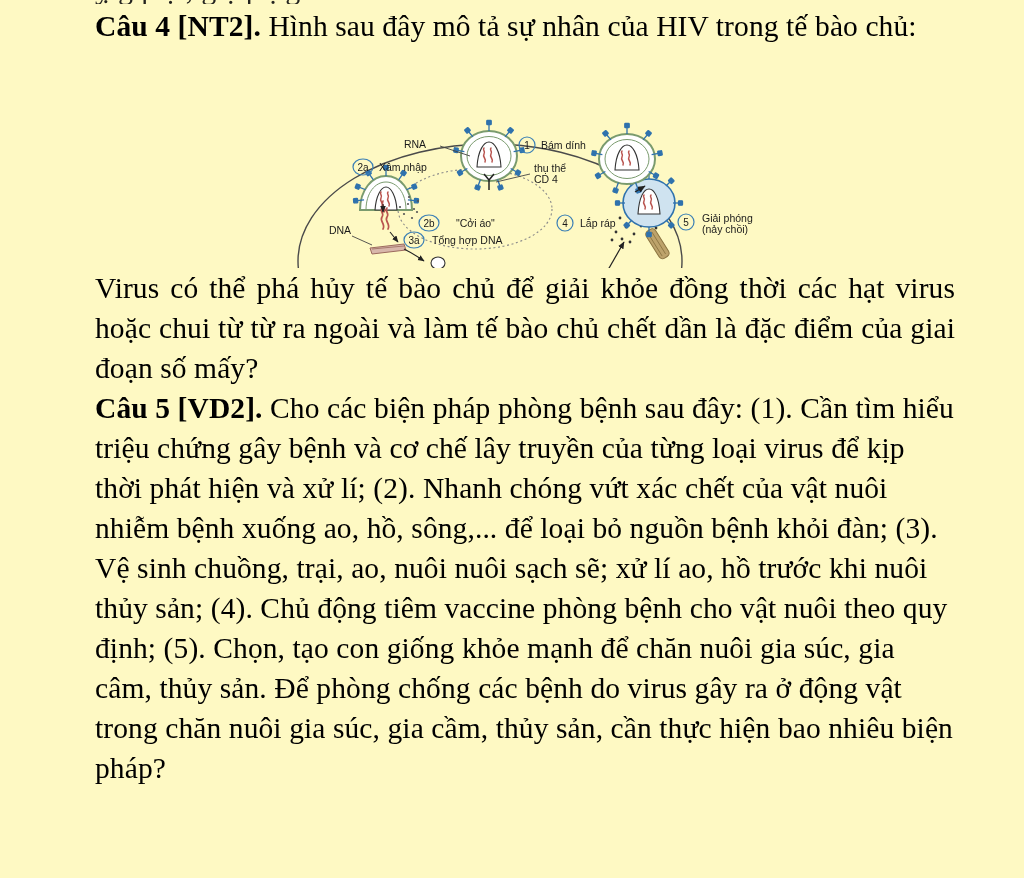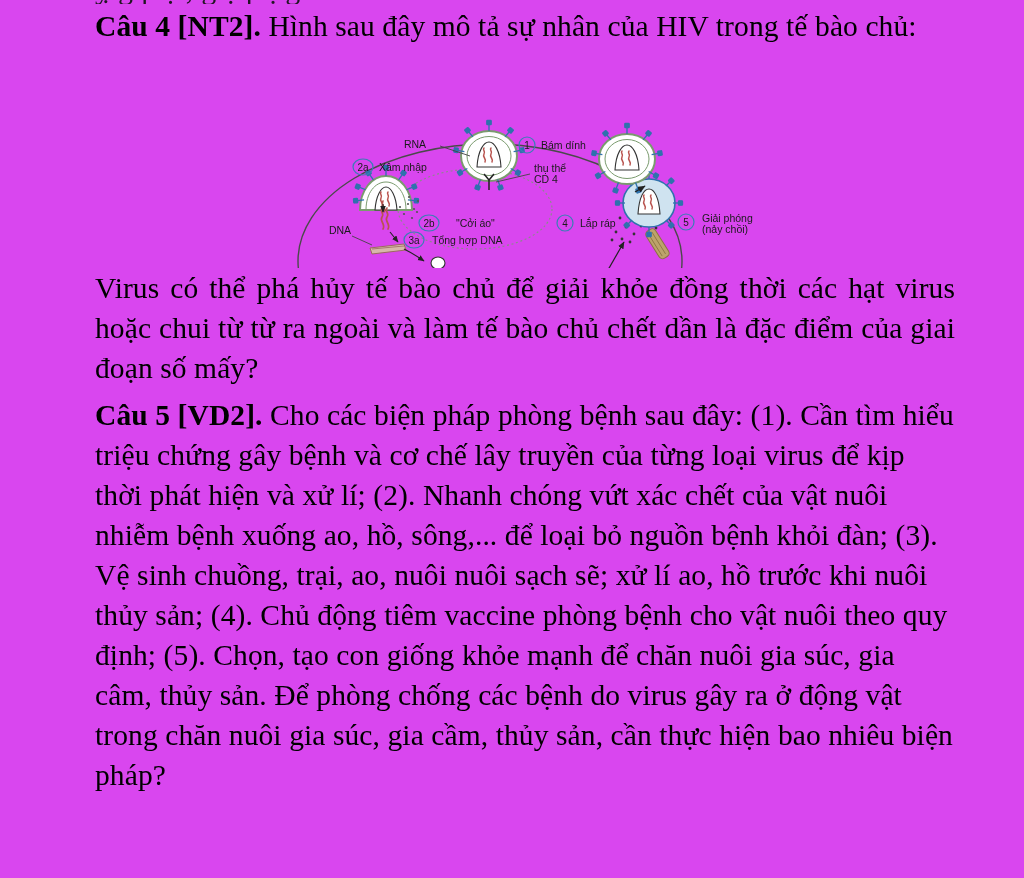--- a/index.html
+++ b/index.html
@@ -11,21 +11,21 @@
     width: 1024px;
     height: 878px;
     overflow: hidden;
     font-family: "Liberation Serif", "DejaVu Serif", serif;
     color: #000000;
   }
   .page {
     position: relative;
     width: 1024px;
     height: 878px;
-    background: #d946ef;
+    background: #fef9c3;
   }
   
   .cutline {
     position: absolute;
     left: 95px;
     top: -26px;
     width: 860px;
     height: 30px;
     overflow: hidden;
     font-size: 30px;
@@ -42,21 +42,21 @@
     width: 860px;
   }
   p.para {
     margin: 0;
     font-size: 29.5px;
     line-height: 40px;
     text-align: justify;
     text-justify: inter-word;
     letter-spacing: 0.1px;
   }
-  p.para.last-left { text-align: left; margin-top: 7px; }
+  p.para.last-left { text-align: left; }
   .qlabel { font-weight: bold; }
 
   
   .figure {
     position: relative;
     width: 812px;
     height: 222px;
     margin: 0;
   }
   .figure svg { display: block; }

